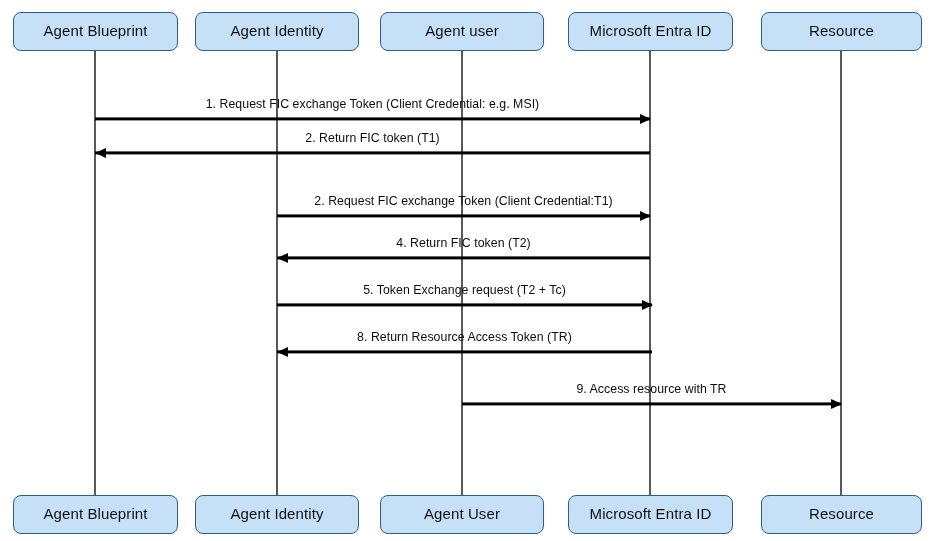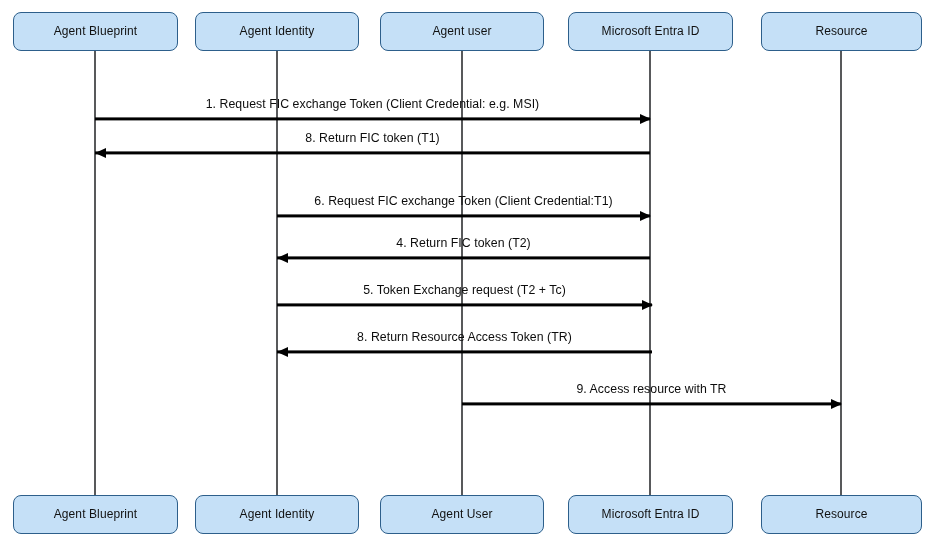--- a/index.html
+++ b/index.html
@@ -24,21 +24,21 @@
     position: absolute;
     box-sizing: border-box;
     background: #c5e0f7;
     border: 1.4px solid #2d5f8b;
     border-radius: 8px;
     display: flex;
     align-items: center;
     justify-content: center;
     text-align: center;
     color: #111111;
-    font-size: 12px;
+    font-size: 15px;
     line-height: 1.12;
     letter-spacing: 0.1px;
     z-index: 4;
   }
   .lifeline-box .boxlabel {
     display: block;
     width: 100%;
     padding: 0 4px;
     box-sizing: border-box;
   }
@@ -103,26 +103,26 @@
     </div>
   <div id="messages-layer">
       <div class="msg right" style="left: 95px; top: 119px; width: 555px;">
         <div class="shaft" style="width: 555px;"></div>
         <div class="head"></div>
         <div class="caption">1. Request FIC exchange Token (Client Credential: e.g. MSI)</div>
       </div>
       <div class="msg left" style="left: 95px; top: 153px; width: 555px;">
         <div class="shaft" style="width: 555px;"></div>
         <div class="head"></div>
-        <div class="caption">8. Return FIC token (T1)</div>
+        <div class="caption">2. Return FIC token (T1)</div>
       </div>
       <div class="msg right" style="left: 277px; top: 216px; width: 373px;">
         <div class="shaft" style="width: 373px;"></div>
         <div class="head"></div>
-        <div class="caption">6. Request FIC exchange Token (Client Credential:T1)</div>
+        <div class="caption">2. Request FIC exchange Token (Client Credential:T1)</div>
       </div>
       <div class="msg left" style="left: 277px; top: 258px; width: 373px;">
         <div class="shaft" style="width: 373px;"></div>
         <div class="head"></div>
         <div class="caption">4. Return FIC token (T2)</div>
       </div>
       <div class="msg right" style="left: 277px; top: 305px; width: 375px;">
         <div class="shaft" style="width: 375px;"></div>
         <div class="head"></div>
         <div class="caption">5. Token Exchange request (T2 + Tc)</div>

